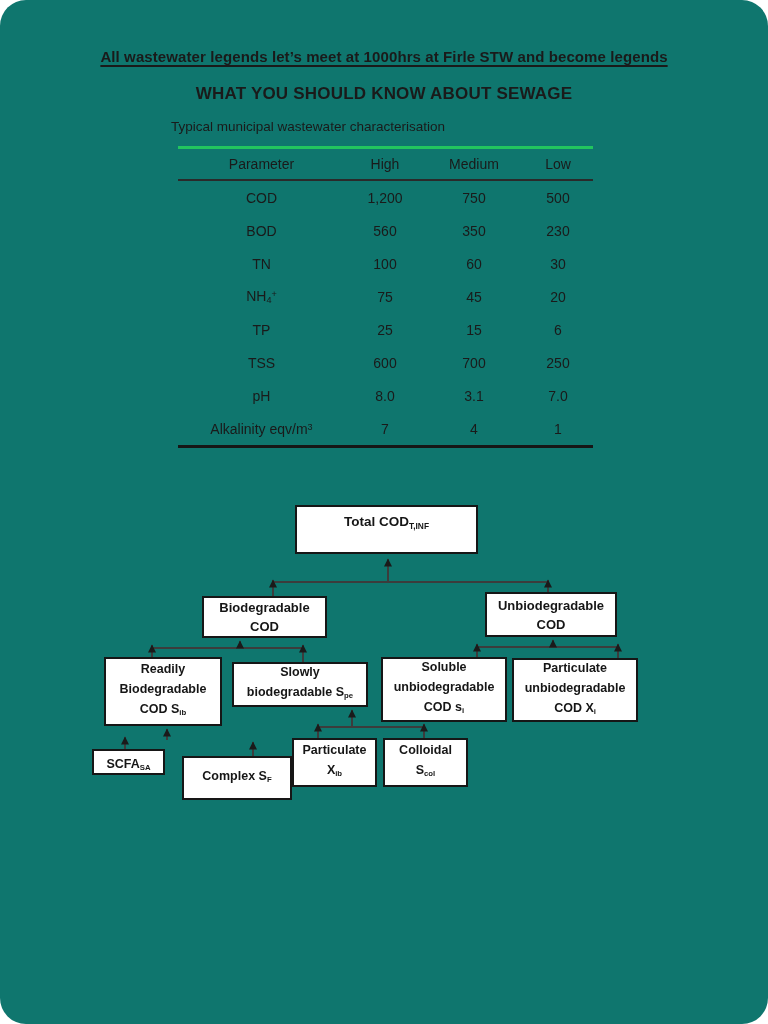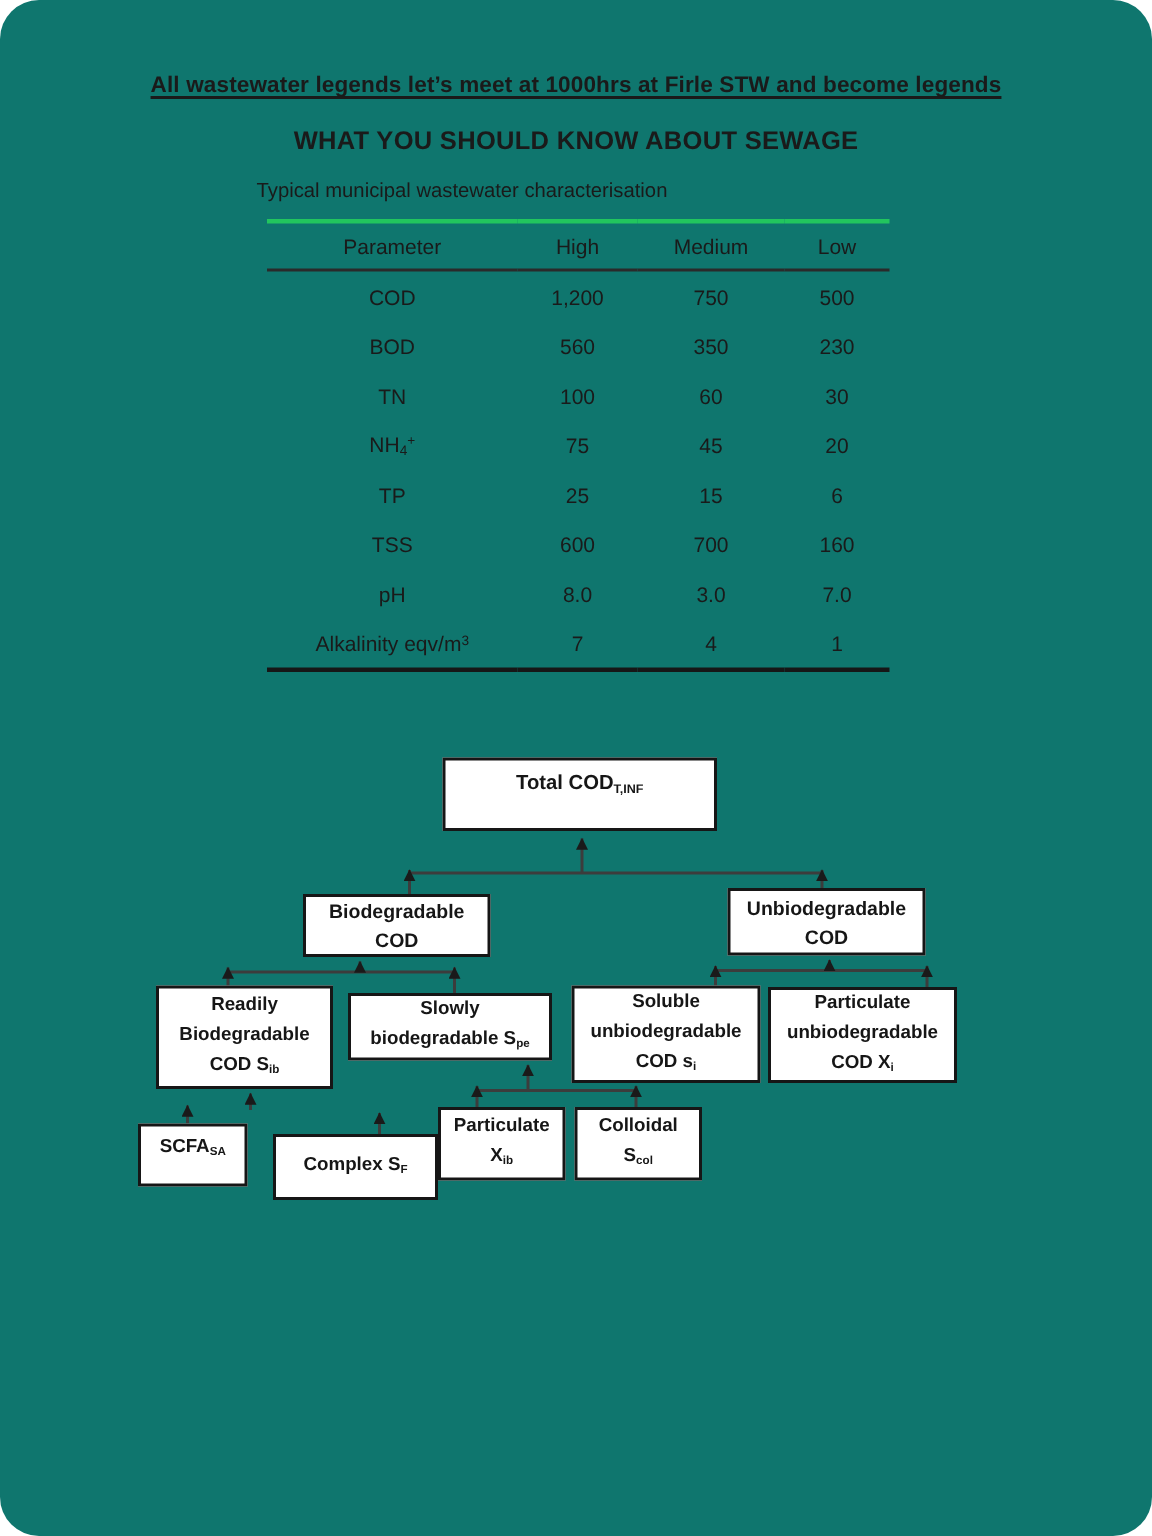--- a/index.html
+++ b/index.html
@@ -96,26 +96,26 @@
         <tr>
           <td><span>TP</span></td>
           <td>25</td>
           <td>15</td>
           <td>6</td>
         </tr>
         <tr>
           <td><span>TSS</span></td>
           <td>600</td>
           <td>700</td>
-          <td>160</td>
+          <td>250</td>
         </tr>
         <tr>
           <td><span>pH</span></td>
           <td>8.0</td>
-          <td>3.0</td>
+          <td>3.1</td>
           <td>7.0</td>
         </tr>
         <tr>
           <td><span>Alkalinity eqv/m</span><sup>3</sup></td>
           <td>7</td>
           <td>4</td>
           <td>1</td>
         </tr>
       </tbody>
   </table>
@@ -192,21 +192,21 @@
         <div class="fc-line"><span>unbiodegradable</span></div>
         <div class="fc-line"><span>COD s</span><sub>i</sub></div>
       </div>
 
     <div class="node small" style="left:512px;top:658px;width:126px;height:64px;">
         <div class="fc-line"><span>Particulate</span></div>
         <div class="fc-line"><span>unbiodegradable</span></div>
         <div class="fc-line"><span>COD X</span><sub>i</sub></div>
       </div>
 
-    <div class="node small top-align" style="left:92px;top:749px;width:73px;height:42px;padding-top:3px;">
+    <div class="node small top-align" style="left:92px;top:749px;width:73px;height:26px;padding-top:3px;">
         <div class="fc-line"><span>SCFA</span><sub>SA</sub></div>
       </div>
 
     <div class="node small" style="left:182px;top:756px;width:110px;height:44px;">
         <div class="fc-line"><span>Complex S</span><sub>F</sub></div>
       </div>
 
     <div class="node small" style="left:292px;top:738px;width:85px;height:49px;">
         <div class="fc-line"><span>Particulate</span></div>
         <div class="fc-line"><span>X</span><sub>ib</sub></div>

